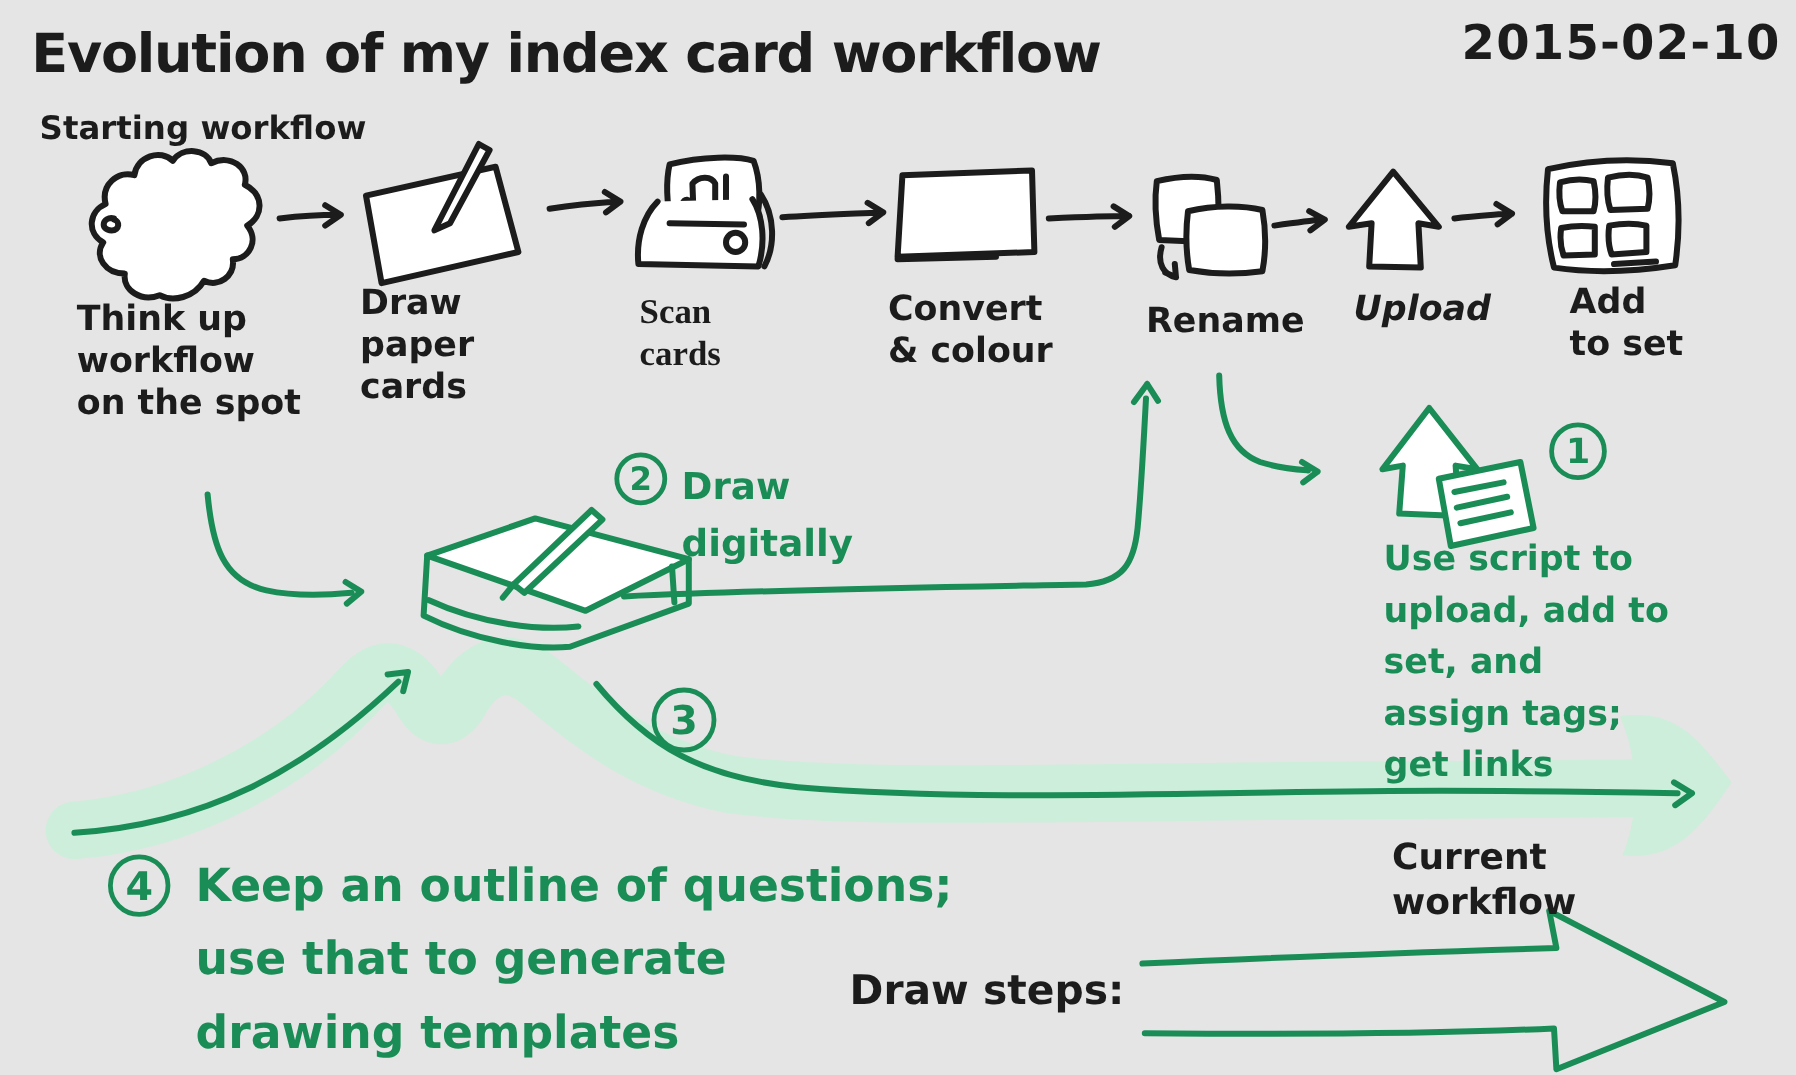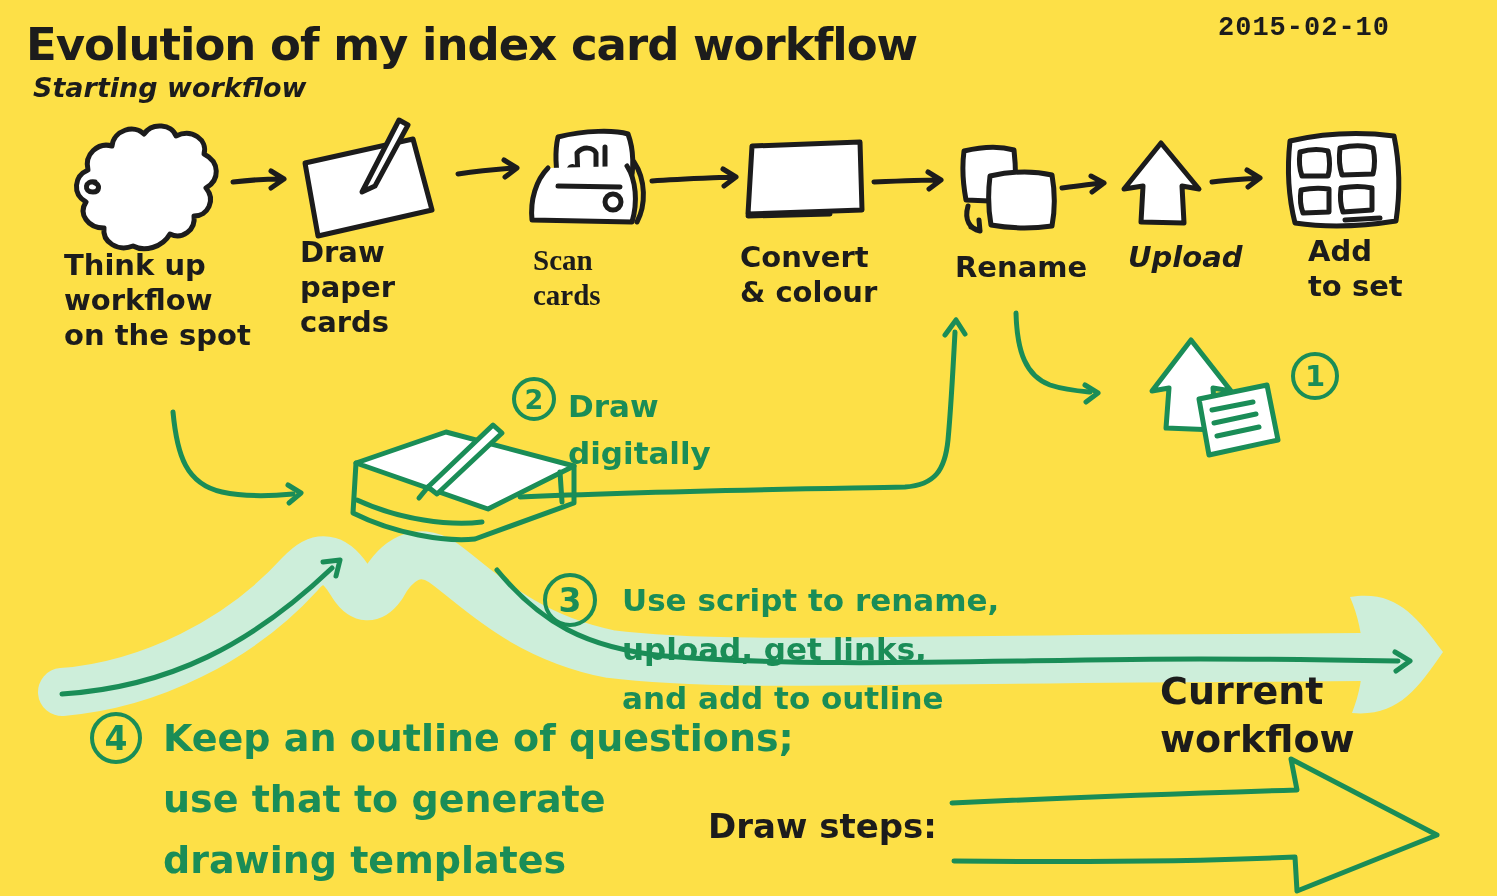--- a/index.html
+++ b/index.html
@@ -1,34 +1,34 @@
 <!DOCTYPE html>
 <html><head>
 <meta charset="utf-8">
 <style>
   html,body{margin:0;padding:0;background:#ffffff;}
   .canvas{
     position:relative;
     width:1497px;height:896px;
-    background:#fde047;
+    background:#e5e5e5;
     overflow:hidden;
     font-family:"DejaVu Sans",sans-serif;
   }
   .art{position:absolute;left:0;top:0;}
   .txt{
     position:absolute;
     white-space:pre-line;
     color:#1c1c1c;
     font-family:"DejaVu Sans",sans-serif;
     font-weight:bold;
     line-height:1.2;
   }
   .green{color:#1a8d57;}
   .title{font-size:45px;letter-spacing:-1px;}
-  .date{font-size:27px;letter-spacing:1px;font-family:Liberation Mono, monospace;}
+  .date{font-size:40px;letter-spacing:1px;}
   .subtitle{font-size:27px;}
   .step-label{font-size:29px;}
   .note{line-height:1.5;}
   .num-circle{
     position:absolute;
     border:4px solid #1a8d57;
     border-radius:50%;
     color:#1a8d57;
     display:flex;align-items:center;justify-content:center;
     font-weight:bold;
@@ -148,21 +148,21 @@
         <path d="M1062,188 C1077,186 1092,184 1101,183 M1104,183 l-13,-7 M1104,183 l-12,9"></path>
         <path d="M1212,182 C1228,180 1246,179 1257,178 M1260,178 l-13,-8 M1260,178 l-12,9"></path>
       </g>
     </g>
   </svg>
 
   <div class="txt title" style="left:26px;top:18px;width:1020px;">Evolution of my index card workflow</div>
 
   <div class="txt date" style="left:1218px;top:12px;">2015-02-10</div>
 
-  <div class="txt subtitle" style="left:33px;top:72px;font-style:italic;">Starting workflow</div>
+  <div class="txt subtitle" style="left:33px;top:92px;">Starting workflow</div>
 
   <div class="txt step-label" style="left:64px;top:248px;">Think up
 workflow
 on the spot</div>
   <div class="txt step-label" style="left:300px;top:235px;">Draw
 paper
 cards</div>
   <div class="txt step-label" style="left:533px;top:243px;font-family:Liberation Serif, serif;">Scan
 cards</div>
   <div class="txt step-label" style="left:740px;top:240px;">Convert
@@ -172,24 +172,26 @@
   <div class="txt step-label" style="left:1308px;top:234px;">Add
 to set</div>
 
   <div class="num-circle" style="left:512px;top:377px;width:44px;height:44px;font-size:27px;">2</div>
   <div class="num-circle" style="left:1291px;top:352px;width:48px;height:48px;font-size:29px;">1</div>
   <div class="num-circle" style="left:543px;top:573px;width:54px;height:54px;font-size:33px;">3</div>
   <div class="num-circle" style="left:90px;top:712px;width:52px;height:52px;font-size:33px;">4</div>
 
   <div class="txt green note" style="left:568px;top:383px;font-size:31px;">Draw
 digitally</div>
-  <div class="txt green note" style="left:622px;top:576px;font-size:31px;line-height:1.58;">Use script to rename,
-upload, get links,
-and add to outline</div>
+  <div class="txt green note" style="left:1153px;top:444px;font-size:29px;line-height:1.48;">Use script to
+upload, add to
+set, and
+assign tags;
+get links</div>
   <div class="txt green note" style="left:163px;top:708px;font-size:38px;line-height:1.6;">Keep an outline of questions;
 use that to generate
 drawing templates</div>
 
-  <div class="txt" style="left:1160px;top:668px;font-size:38px;line-height:1.25;">Current
+  <div class="txt" style="left:1160px;top:696px;font-size:30px;line-height:1.25;">Current
 workflow</div>
   <div class="txt" style="left:708px;top:806px;font-size:34px;">Draw steps:</div>
 
 </div>
 
 </body></html>

